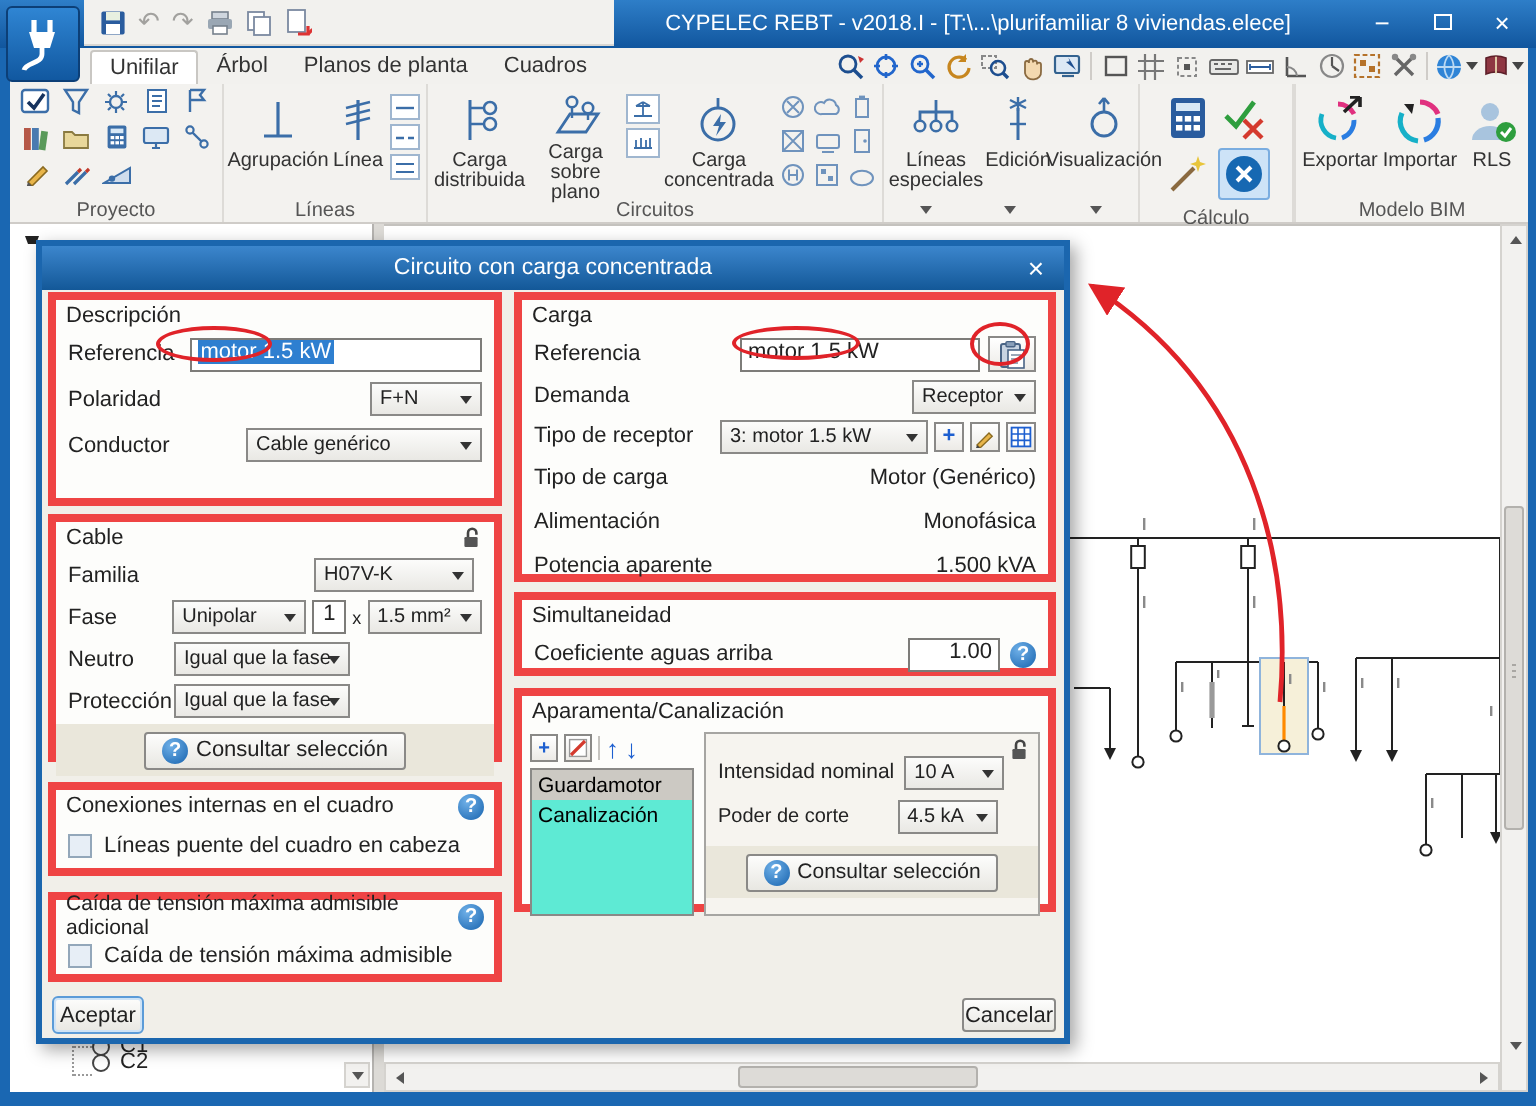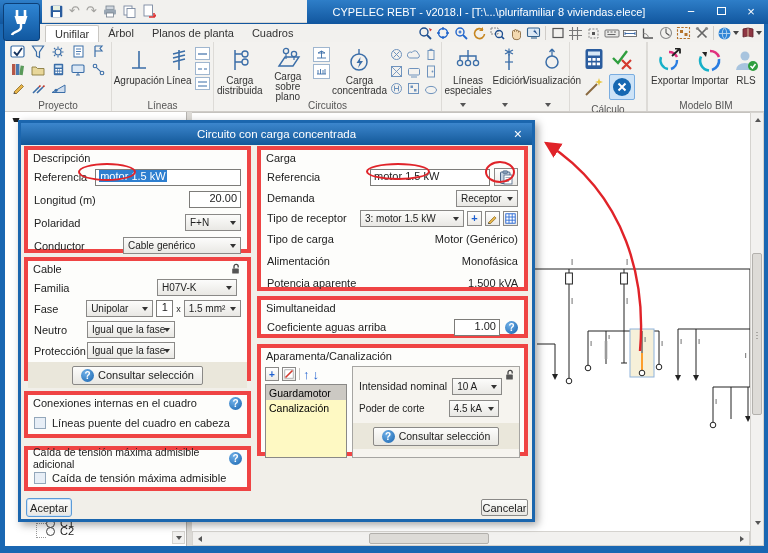--- a/index.html
+++ b/index.html
@@ -64,21 +64,21 @@
   .num{justify-content:flex-end}
   .sel{background:#2e7fd0;color:#fff;padding:0 1px}
   .combo{position:relative;background:linear-gradient(#fcfcfb,#e9e8e4);border:1px solid #8a8987;height:17px;font-size:10px;display:flex;align-items:center;padding:0 14px 0 4px;white-space:nowrap;overflow:hidden}
   .combo .ca{position:absolute;right:4px;top:6px;width:0;height:0;border-left:3.5px solid transparent;border-right:3.5px solid transparent;border-top:4px solid #333}
   .help{width:13px;height:13px;border-radius:50%;background:radial-gradient(circle at 35% 30%,#6fb0e8,#1763ae);color:#fff;font-size:10px;font-weight:bold;display:flex;align-items:center;justify-content:center;flex:none}
   .cb{width:12px;height:12px;border:1px solid #93a7ba;background:#e7eef6;margin-right:6px;flex:none}
   .beige{background:#eae7db;display:flex;align-items:center;justify-content:center}
   .btn{background:linear-gradient(#fdfdfc,#e8e7e2);border:1px solid #8a8987;border-radius:2px;font-size:11px;color:#222;display:flex;align-items:center;justify-content:center;gap:4px;padding:0 8px;height:19px}
   .btn-focus{border:1px solid #5b9bd8;box-shadow:0 0 0 1px #cfe3f6 inset;border-radius:3px}
   .sqbtn{width:15px;height:15px;border:1px solid #8a8987;background:linear-gradient(#fff,#eceae6);display:flex;align-items:center;justify-content:center;flex:none}
-  .listbox{border:1px solid #8a8987;background:#fef9c3;font-size:10.5px}
+  .listbox{border:1px solid #8a8987;background:#5eead4;font-size:10.5px}
   .li{height:15px;display:flex;align-items:center;padding:0 3px;white-space:nowrap}
   .li.selected{background:#ccc9c3}
   .arrowtxt{font-size:13px;font-weight:bold;color:#1d5fd0;line-height:13px}
   .oval{position:absolute;border:2px solid #e02329;border-radius:50%;z-index:40;pointer-events:none}
   #annot{position:absolute;left:0;top:0;width:768px;height:553px;z-index:35;pointer-events:none}
 </style>
 </head>
 <body>
 
 <div id="titlebar">
@@ -674,27 +674,20 @@
     <div class="gh">
         <span>Descripción</span>
       </div>
     <div class="row" style="height:22px">
         <span class="lbl">Referencia</span>
       <div class="input flex1" style="margin-left:8px">
           <span class="sel">motor 1.5 kW</span>
         </div>
     </div>
     <div class="row" style="height:23px">
-        <span class="lbl">Longitud (m)</span>
-        <span class="flex1"></span>
-      <div class="input num" style="width:52px">
-          <span>20.00</span>
-        </div>
-    </div>
-    <div class="row" style="height:23px">
         <span class="lbl">Polaridad</span>
         <span class="flex1"></span>
       <div class="combo" style="width:56px">
           <span>F+N</span>
           <i class="ca"></i>
         </div>
     </div>
     <div class="row" style="height:23px">
         <span class="lbl"></span>
         <span class="lbl">Conductor</span>

